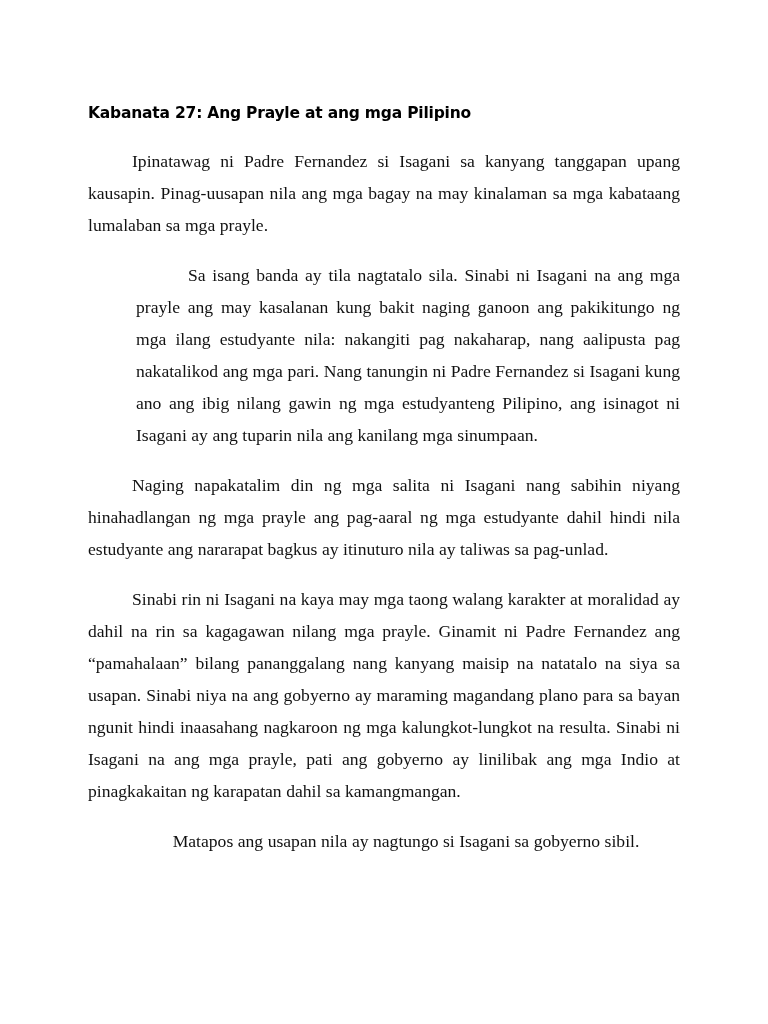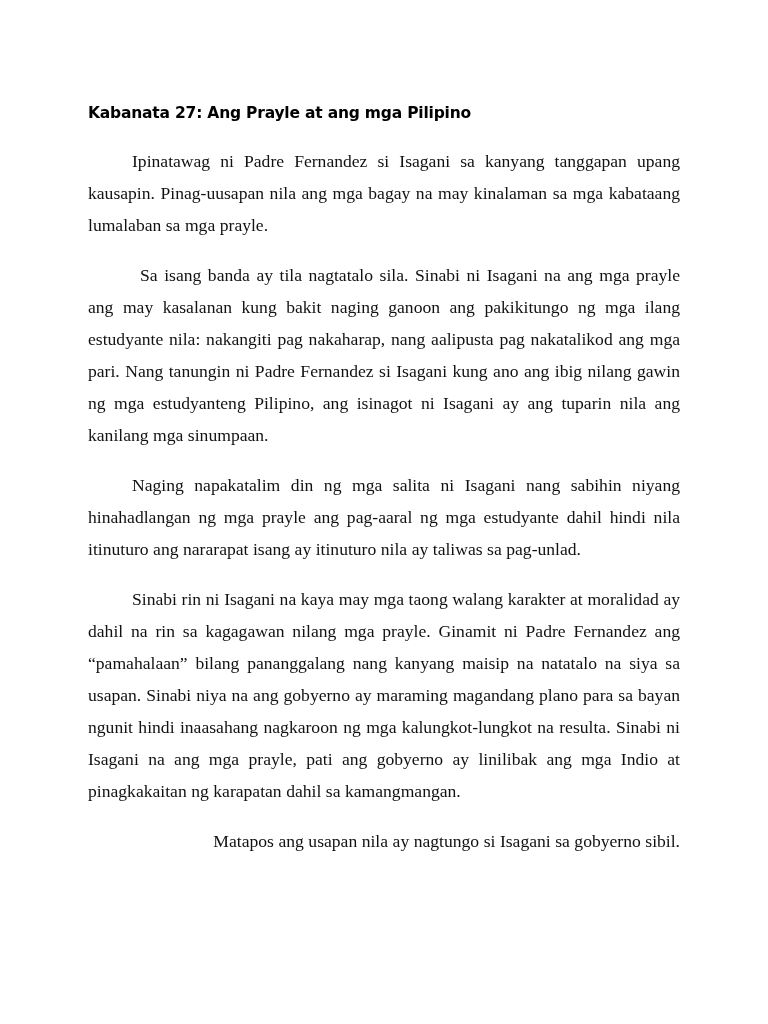--- a/index.html
+++ b/index.html
@@ -50,39 +50,40 @@
     text-justify: inter-word;
     color: #111111;
     margin: 0 0 18px 0;
     text-indent: 44px;
     word-spacing: 0.1px;
     hyphens: none;
   }
 
   .para.indent-wide {
     text-indent: 52px;
+    margin-left: 48px;
   }
 
   .para.last {
-    text-align: right;
+    text-align: center;
     margin-bottom: 0;
   }
 </style>
 </head>
 <body>
 
 <div class="page">
   <div class="doc-body">
 
     <h1 class="doc-title">Kabanata 27: Ang Prayle at ang mga Pilipino</h1>
 
     <p class="para">Ipinatawag ni Padre Fernandez si Isagani sa kanyang tanggapan upang kausapin. Pinag-uusapan nila ang mga bagay na may kinalaman sa mga kabataang lumalaban sa mga prayle.</p>
 
     <p class="para indent-wide">Sa isang banda ay tila nagtatalo sila. Sinabi ni Isagani na ang mga prayle ang may kasalanan kung bakit naging ganoon ang pakikitungo ng mga ilang estudyante nila: nakangiti pag nakaharap, nang aalipusta pag nakatalikod ang mga pari. Nang tanungin ni Padre Fernandez si Isagani kung ano ang ibig nilang gawin ng mga estudyanteng Pilipino, ang isinagot ni Isagani ay ang tuparin nila ang kanilang mga sinumpaan.</p>
 
-    <p class="para">Naging napakatalim din ng mga salita ni Isagani nang sabihin niyang hinahadlangan ng mga prayle ang pag-aaral ng mga estudyante dahil hindi nila itinuturo ang nararapat isang ay itinuturo nila ay taliwas sa pag-unlad.</p>
+    <p class="para">Naging napakatalim din ng mga salita ni Isagani nang sabihin niyang hinahadlangan ng mga prayle ang pag-aaral ng mga estudyante dahil hindi nila estudyante ang nararapat bagkus ay itinuturo nila ay taliwas sa pag-unlad.</p>
 
     <p class="para">Sinabi rin ni Isagani na kaya may mga taong walang karakter at moralidad ay dahil na rin sa kagagawan nilang mga prayle. Ginamit ni Padre Fernandez  ang “pamahalaan” bilang pananggalang nang kanyang maisip na natatalo na siya sa usapan. Sinabi niya na ang gobyerno ay maraming magandang plano para sa bayan ngunit hindi inaasahang nagkaroon ng mga kalungkot-lungkot na resulta. Sinabi ni Isagani na ang mga prayle, pati ang gobyerno ay linilibak ang mga Indio at pinagkakaitan ng karapatan dahil sa kamangmangan.</p>
 
     <p class="para last">Matapos ang usapan nila ay nagtungo si Isagani sa gobyerno sibil.</p>
 
   </div>
 </div>
 
 </body></html>

